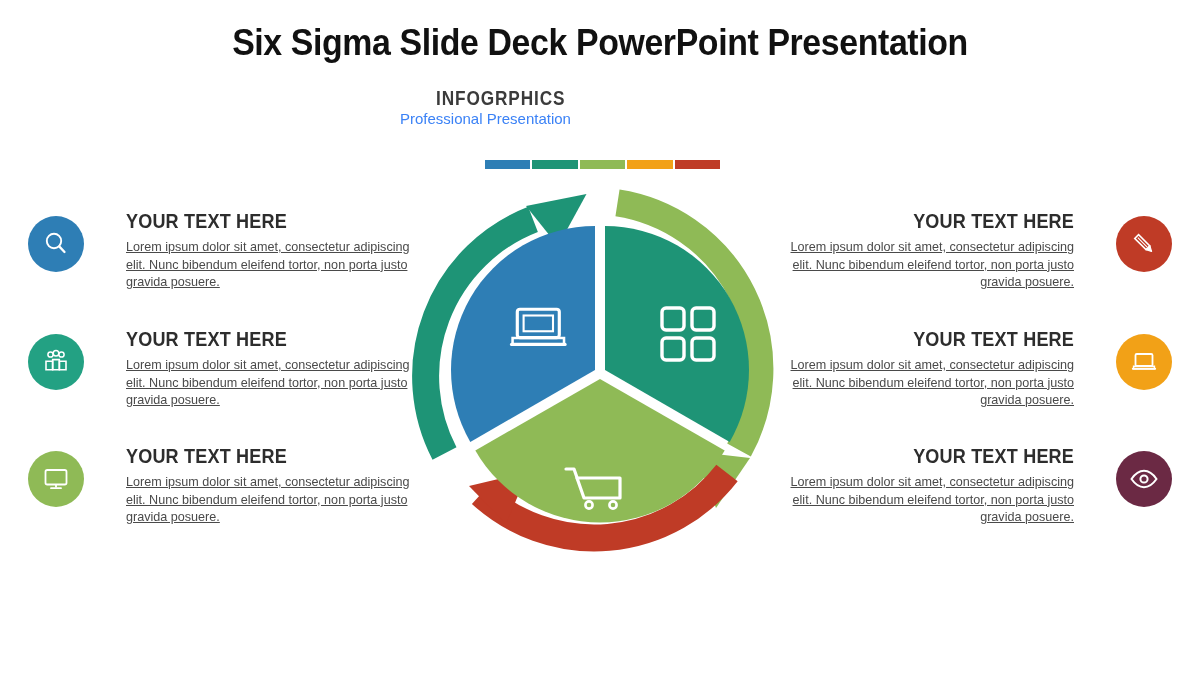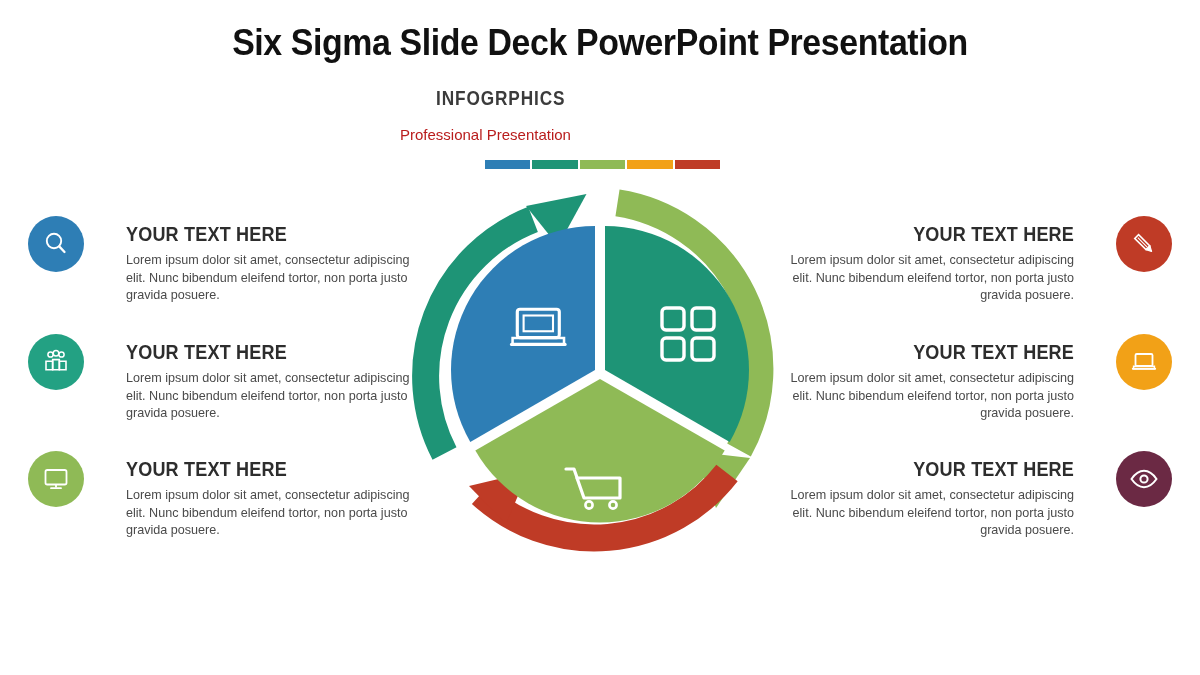--- a/index.html
+++ b/index.html
@@ -44,25 +44,24 @@
   .infographics-label {
     font-family: "Liberation Sans", sans-serif;
     font-weight: 700;
     font-size: 21px;
     letter-spacing: 1.1px;
     color: #3b3b3b;
     transform: scaleX(0.82);
     display: block;
   }
   .professional-label {
-    margin-top: 16px;
     font-family: "Liberation Sans", sans-serif;
     font-weight: 400;
     font-size: 15px;
-    color: #b91c1c;
+    color: #3b82f6;
     display: block;
   }
   .color-bar {
     position: absolute;
     top: 160px;
     left: 485px;
     width: 235px;
     height: 9px;
     display: flex;
     gap: 2px;
@@ -79,36 +78,37 @@
     position: absolute;
     top: 10px;
     width: 56px;
     height: 56px;
     border-radius: 50%;
     display: flex;
     align-items: center;
     justify-content: center;
   }
   .feature .circle svg { display: block; }
-  .feature .txt { position: absolute; top: 16px; width: 296px; }
+  .feature .txt { position: absolute; top: 3px; width: 296px; }
   .feature h3 {
     font-family: "Liberation Sans", sans-serif;
     font-weight: 700;
     font-size: 20.5px;
     letter-spacing: 0.2px;
     color: #2d2d2d;
     transform: scaleX(0.88);
     margin-bottom: 6px;
     white-space: nowrap;
   }
   .feature p {
     font-family: "Liberation Sans", sans-serif;
     font-size: 12.6px;
     line-height: 17.5px;
     color: #4a4a4a;
+    text-decoration: underline;
   }
 
   
   .feature.left { left: 28px; }
   .feature.left .circle { left: 0; }
   .feature.left .txt { left: 98px; text-align: left; }
   .feature.left h3 { transform-origin: left center; }
 
   
   .feature.right { left: 802px; }

